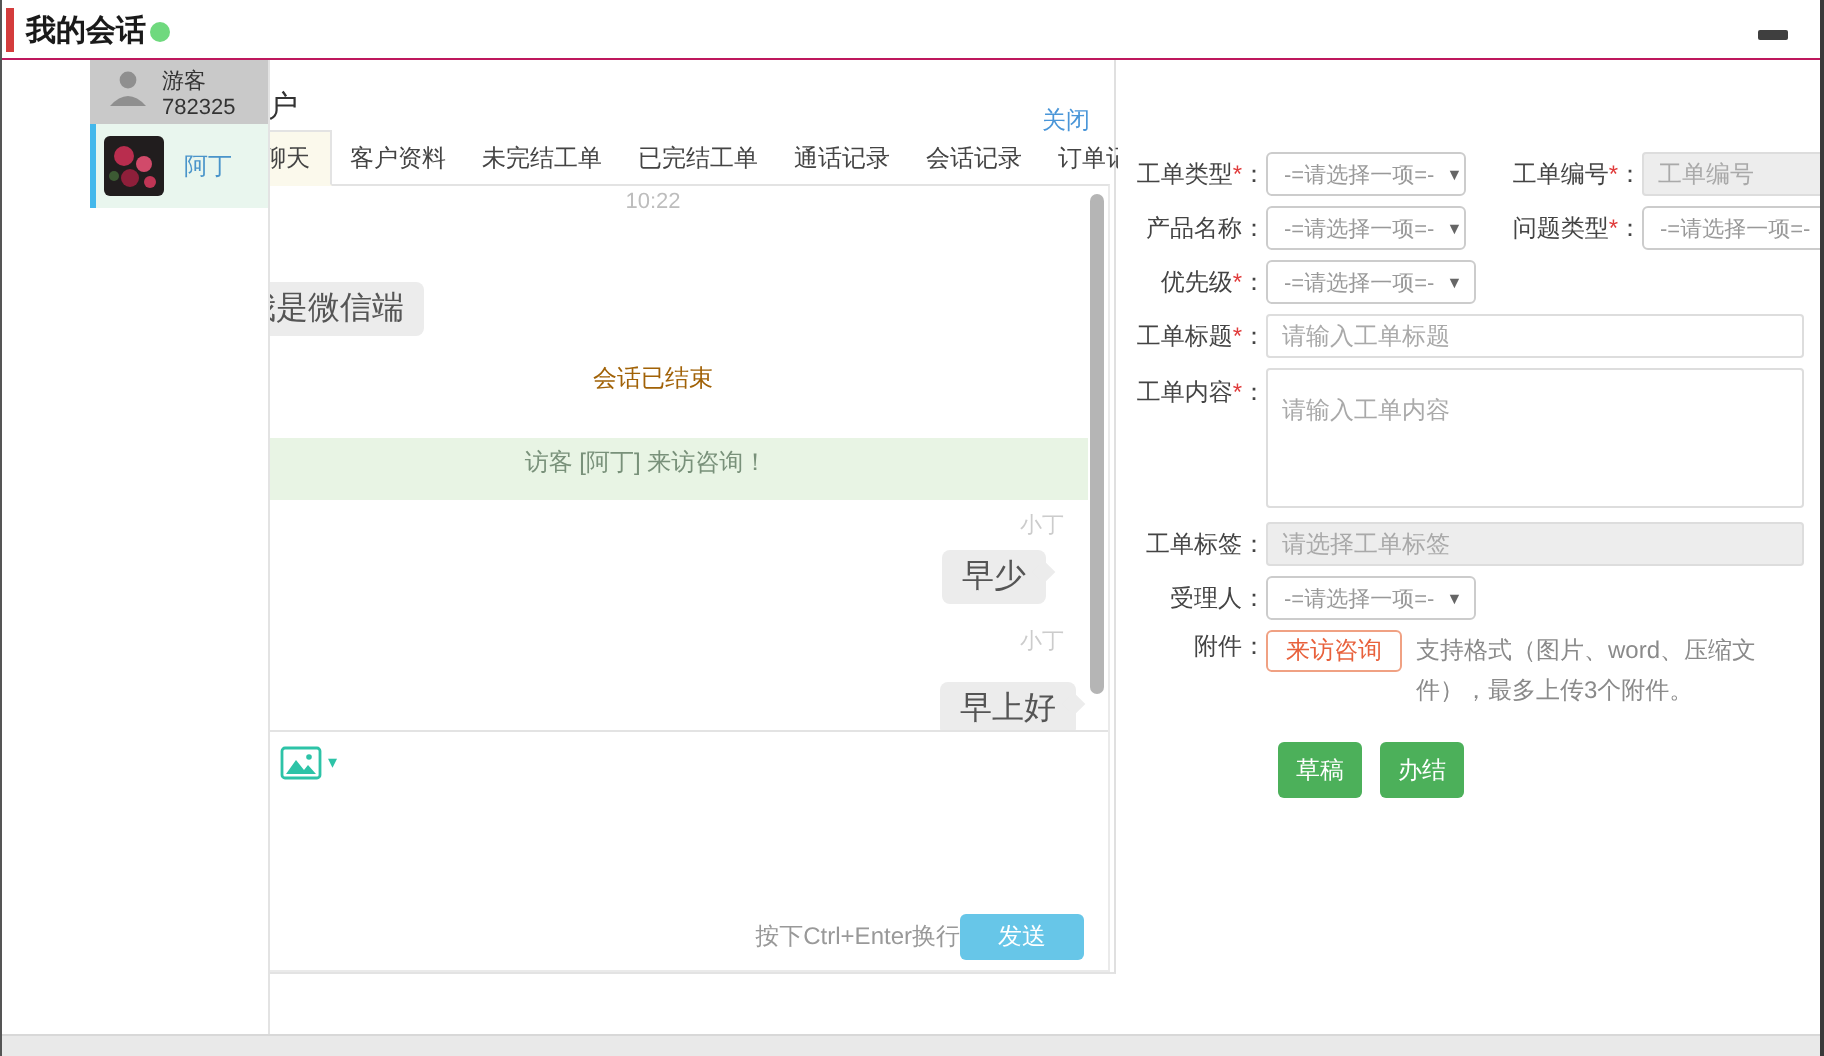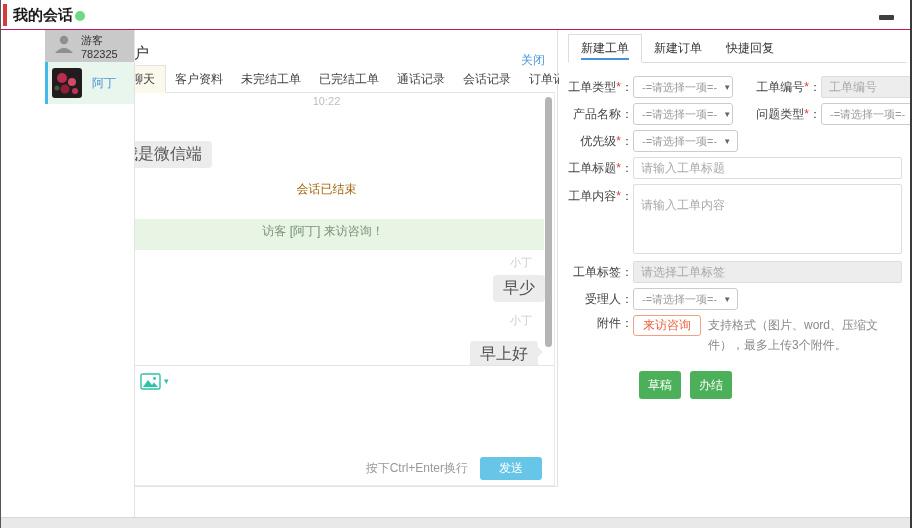--- a/index.html
+++ b/index.html
@@ -39,29 +39,29 @@
   .sender-l { position:absolute; top:28px; left:13px; font-size:11px; color:#ccc; }
   .bubble { position:absolute; background:#ececec; border-radius:4px; padding:3px 10px; font-size:16px; color:#555; }
   .bubble .tail { position:absolute; width:8px; height:8px; background:#ececec; transform:rotate(45deg); top:7px; }
   .bubble-l { top:48px; left:13px; }
   .bubble-l .tail { left:-3px; }
   .ended { position:absolute; top:88px; left:0; right:0; text-align:center; font-size:12px; color:#a16207; }
   .notice { position:absolute; top:126px; left:3px; right:10px; height:31px; background:#e8f4e4; text-align:center; line-height:24px; font-size:12px; color:#79917a; }
   .sender-r { position:absolute; font-size:11px; color:#ccc; right:22px; }
   .sender-r1 { top:162px; } .sender-r2 { top:220px; }
   .bubble-r .tail { right:-3px; }
-  .bubble-r1 { top:182px; right:9px; }
+  .bubble-r1 { top:182px; right:31px; }
   .bubble-r2 { top:248px; right:16px; }
 
   .composer { position:absolute; left:0; right:0; bottom:0; height:120px; border-top:1px solid #e3e3e3; background:#fff; }
   .comp-toolbar { height:30px; display:flex; align-items:center; padding-left:10px; gap:12px; }
   .tool { cursor:pointer; display:flex; align-items:center; }
   .tool .caret { font-size:9px; color:#2dc3a7; margin-left:3px; }
   .comp-input { position:absolute; left:0; right:0; top:30px; bottom:34px; cursor:text; }
-  .comp-footer { position:absolute; left:0; right:0; bottom:0; height:34px; display:flex; align-items:center; justify-content:flex-end; gap:12px; padding-right:12px; }
+  .comp-footer { position:absolute; left:0; right:0; bottom:0; height:34px; display:flex; align-items:center; justify-content:flex-end; padding-right:12px; }
   .enter-hint { font-size:12px; color:#999; }
   .send-btn { width:62px; height:23px; background:#67c6e8; color:#fff; border:none; border-radius:3px; font-size:12px; cursor:pointer; font-family:inherit; }
 
   
   .ticket { position:absolute; left:559px; top:30px; right:2px; bottom:11px; background:#fff; }
   .rtabs { position:absolute; left:9px; right:4px; top:8px; height:25px; display:flex; align-items:flex-end; border-bottom:1px solid #ddd; }
   .rtab { font-size:12px; color:#333; padding:5px 12px; cursor:pointer; white-space:nowrap; }
   .rtab.active { border:1px solid #ddd; border-bottom:1px solid #fff; margin-bottom:-1px; background:#fff; }
   .rtab.active .lbl { border-bottom:2px solid #4a90d9; padding-bottom:3px; }
   .tform { position:absolute; left:0; right:8px; top:46px; }
@@ -187,25 +187,20 @@
       <div class="comp-input"></div>
       <div class="comp-footer">
         <span class="enter-hint">按下Ctrl+Enter换行</span>
         <button class="send-btn">发送</button>
       </div>
     </div>
   </div>
 </div>
 
 <div class="ticket">
-  <div class="rtabs">
-    <div class="rtab active"><span class="lbl">新建工单</span></div>
-    <div class="rtab">新建订单</div>
-    <div class="rtab">快捷回复</div>
-  </div>
 
   <div class="tform">
 
     <div class="frow">
       <span class="flabel"><span>工单类型</span><span class="req">*</span><span>：</span></span>
       <div class="sel w100">
           <span class="ph">-=请选择一项=-</span>
           <span class="caret">▼</span>
         </div>
       <span class="flabel2"><span>工单编号</span><span class="req">*</span><span>：</span></span>

